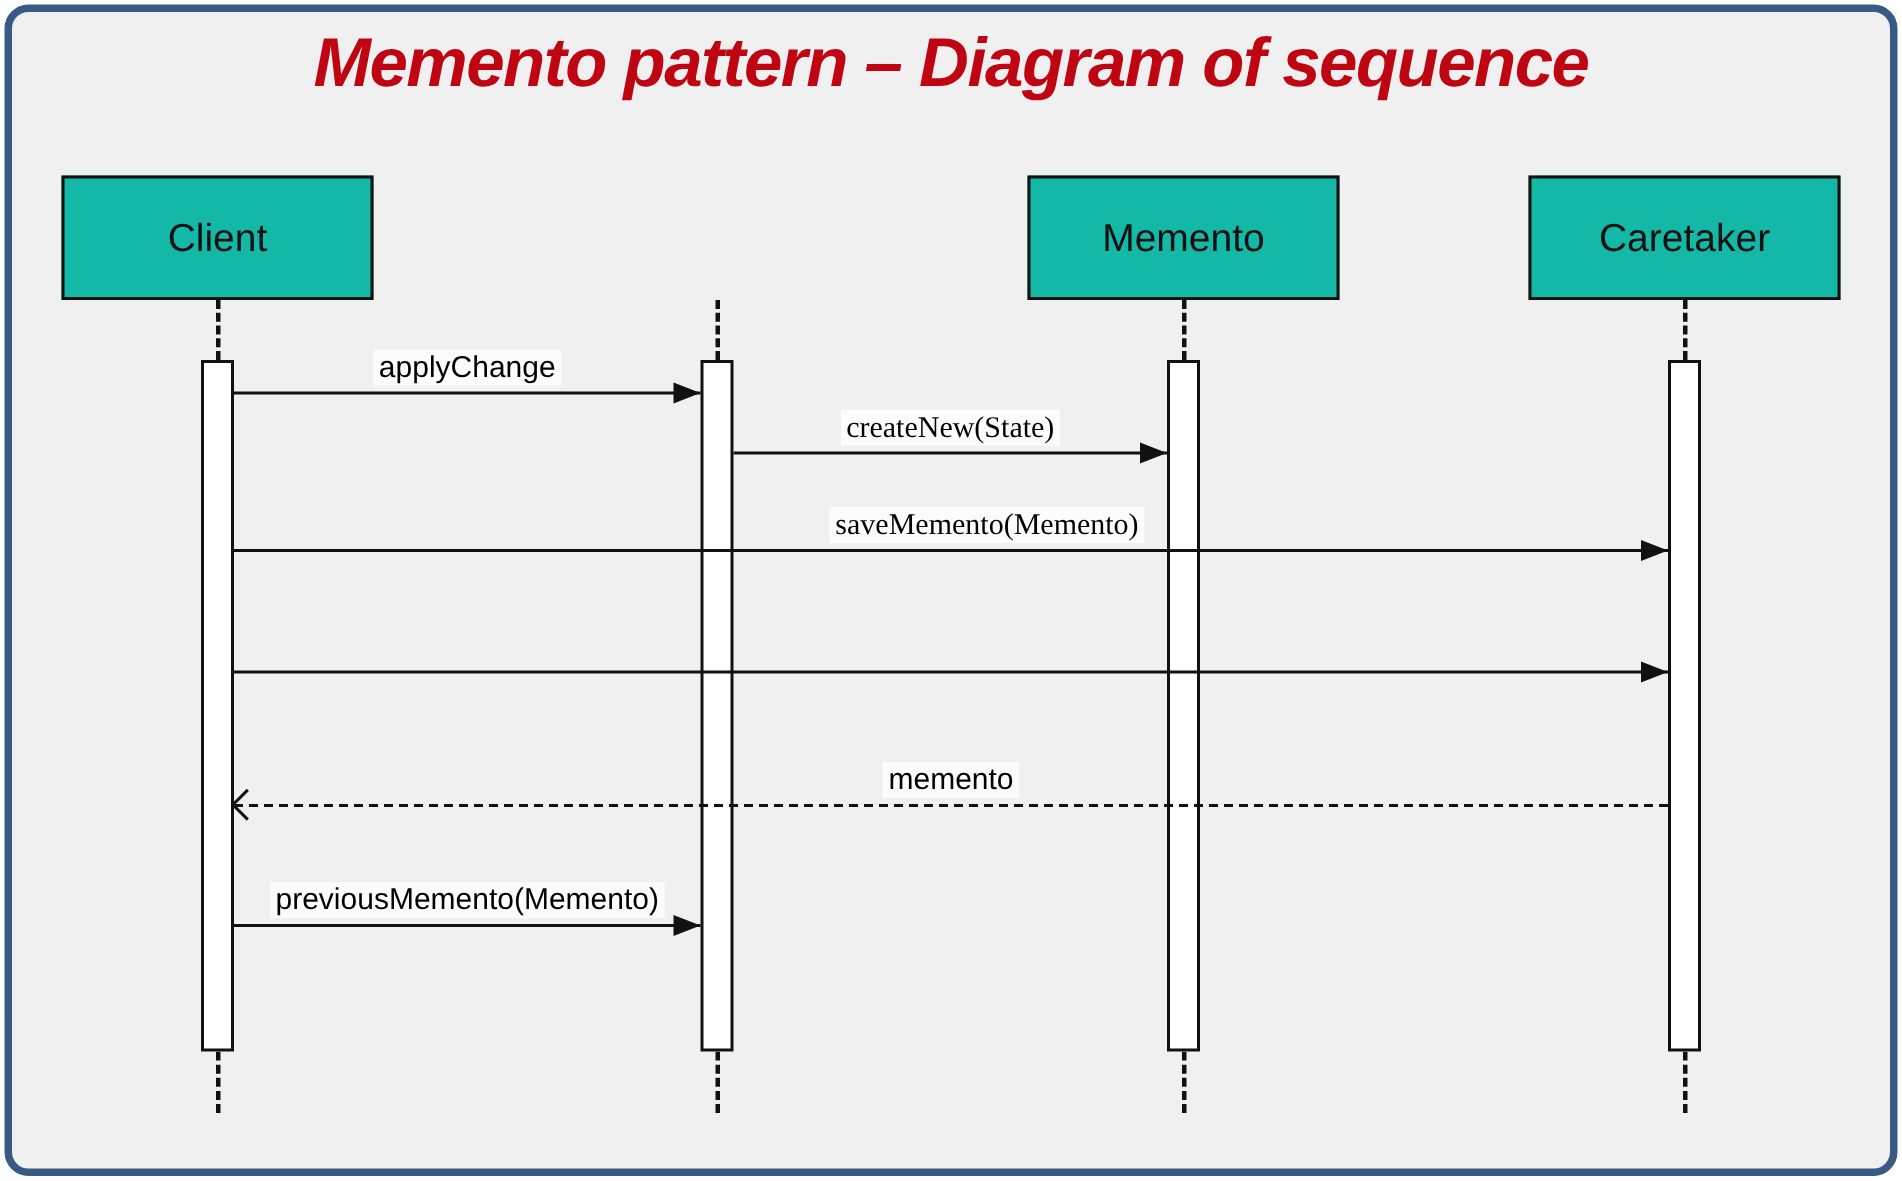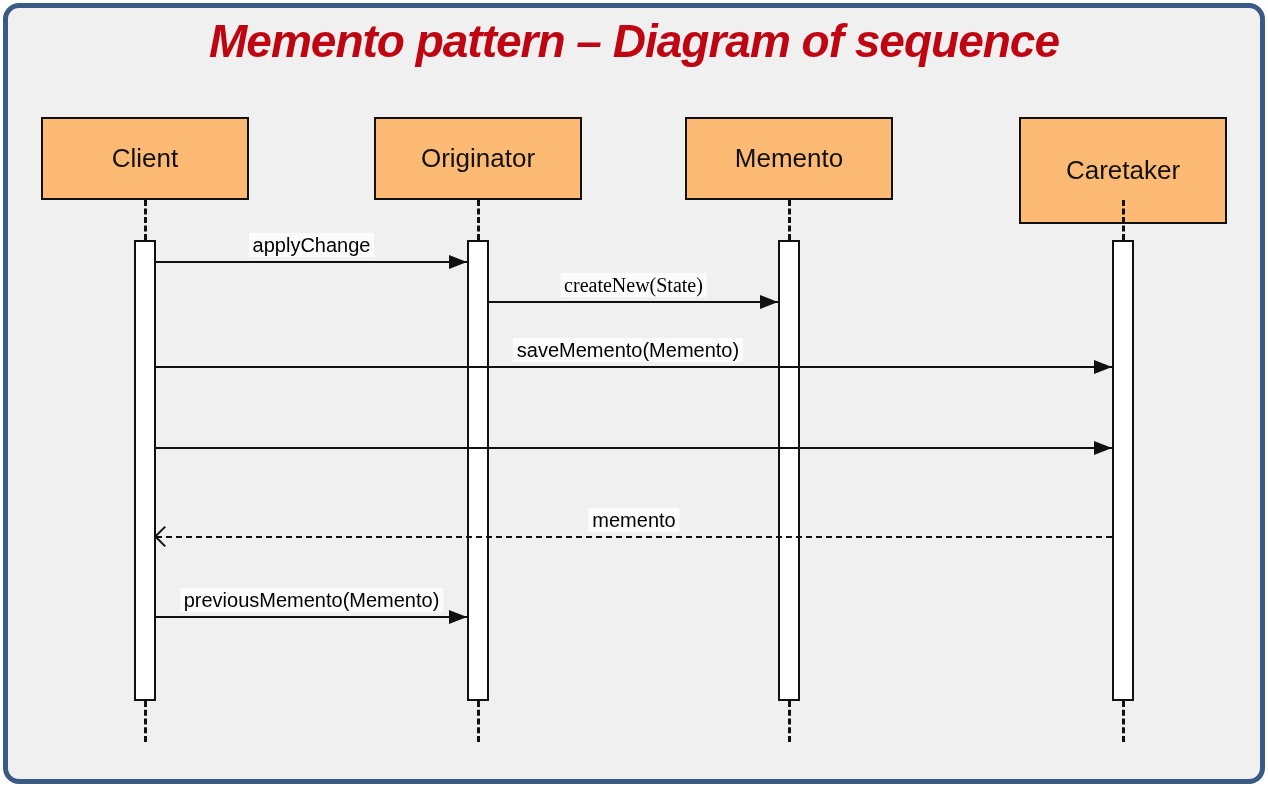--- a/index.html
+++ b/index.html
@@ -25,21 +25,21 @@
     text-align:center;
     font-size:46px;
     font-weight:bold;
     font-style:italic;
     letter-spacing:-1px;
     color:#c00512;
   }
   .actor-box{
     position:absolute;
     box-sizing:border-box;
-    background:#fdba74;
+    background:#14b8a6;
     border:2px solid #111111;
     display:flex;align-items:center;justify-content:center;
   }
   .actor-label{
     font-size:26px;
     color:#111111;
   }
   .lifeline-dash{
     position:absolute;
     width:0;
@@ -93,47 +93,44 @@
 <div id="canvas">
   <div id="frame" style="border-color: rgb(58, 90, 134); background: rgb(240, 240, 241);"></div>
   <div id="title" style="color: rgb(192, 5, 18);">Memento pattern – Diagram of sequence</div>
   <div id="diagram-layer" style="position:absolute;left:0;top:0;width:1268px;height:787px;">
       <div class="actor-box" style="left: 41px; top: 117px; width: 208px; height: 83px;">
         <div class="actor-label">Client</div>
       </div>
       <div class="lifeline-dash" style="left: 144px; top: 200px; height: 40px;"></div>
       <div class="lifeline-dash" style="left: 144px; top: 701px; height: 41px;"></div>
       <div class="activation-bar" style="left: 134px; top: 240px; width: 22px; height: 461px;"></div>
-      <div class="actor-box" style="left: 374px; top: 117px; width: 208px; height: 83px;">
-        <div class="actor-label">Originator</div>
-      </div>
       <div class="lifeline-dash" style="left: 477px; top: 200px; height: 40px;"></div>
       <div class="lifeline-dash" style="left: 477px; top: 701px; height: 41px;"></div>
       <div class="activation-bar" style="left: 467px; top: 240px; width: 22px; height: 461px;"></div>
       <div class="actor-box" style="left: 685px; top: 117px; width: 208px; height: 83px;">
         <div class="actor-label">Memento</div>
       </div>
       <div class="lifeline-dash" style="left: 788px; top: 200px; height: 40px;"></div>
       <div class="lifeline-dash" style="left: 788px; top: 701px; height: 41px;"></div>
       <div class="activation-bar" style="left: 778px; top: 240px; width: 22px; height: 461px;"></div>
-      <div class="actor-box" style="left: 1019px; top: 117px; width: 208px; height: 107px;">
+      <div class="actor-box" style="left: 1019px; top: 117px; width: 208px; height: 83px;">
         <div class="actor-label">Caretaker</div>
       </div>
       <div class="lifeline-dash" style="left: 1122px; top: 200px; height: 40px;"></div>
       <div class="lifeline-dash" style="left: 1122px; top: 701px; height: 41px;"></div>
       <div class="activation-bar" style="left: 1112px; top: 240px; width: 22px; height: 461px;"></div>
       <div class="msg-line solid" style="left: 156px; top: 261px; width: 311px;"></div>
       <div class="arrowhead-filled" style="left: 449px; top: 255px;"></div>
       <div class="msg-label" style="left: 311.5px; top: 233px;">applyChange</div>
       <div class="msg-line solid" style="left: 489px; top: 301px; width: 289px;"></div>
       <div class="arrowhead-filled" style="left: 760px; top: 295px;"></div>
       <div class="msg-label" style="left: 633.5px; top: 273px; font-family: Liberation Serif, serif;">createNew(State)</div>
       <div class="msg-line solid" style="left: 156px; top: 366px; width: 956px;"></div>
       <div class="arrowhead-filled" style="left: 1094px; top: 360px;"></div>
-      <div class="msg-label" style="left: 628px; top: 338px;">saveMemento(Memento)</div>
+      <div class="msg-label" style="left: 658px; top: 338px; font-family: Liberation Serif, serif;">saveMemento(Memento)</div>
       <div class="msg-line solid" style="left: 156px; top: 447px; width: 956px;"></div>
       <div class="arrowhead-filled" style="left: 1094px; top: 441px;"></div>
       <div class="msg-line dashed" style="left: 156px; top: 536px; width: 956px;"></div>
       <div class="arrowhead-open" style="left: 157px; top: 529px;"></div>
       <div class="msg-label" style="left: 634px; top: 508px;">memento</div>
       <div class="msg-line solid" style="left: 156px; top: 616px; width: 311px;"></div>
       <div class="arrowhead-filled" style="left: 449px; top: 610px;"></div>
       <div class="msg-label" style="left: 311.5px; top: 588px;">previousMemento(Memento)</div>
     </div>
 </div>

